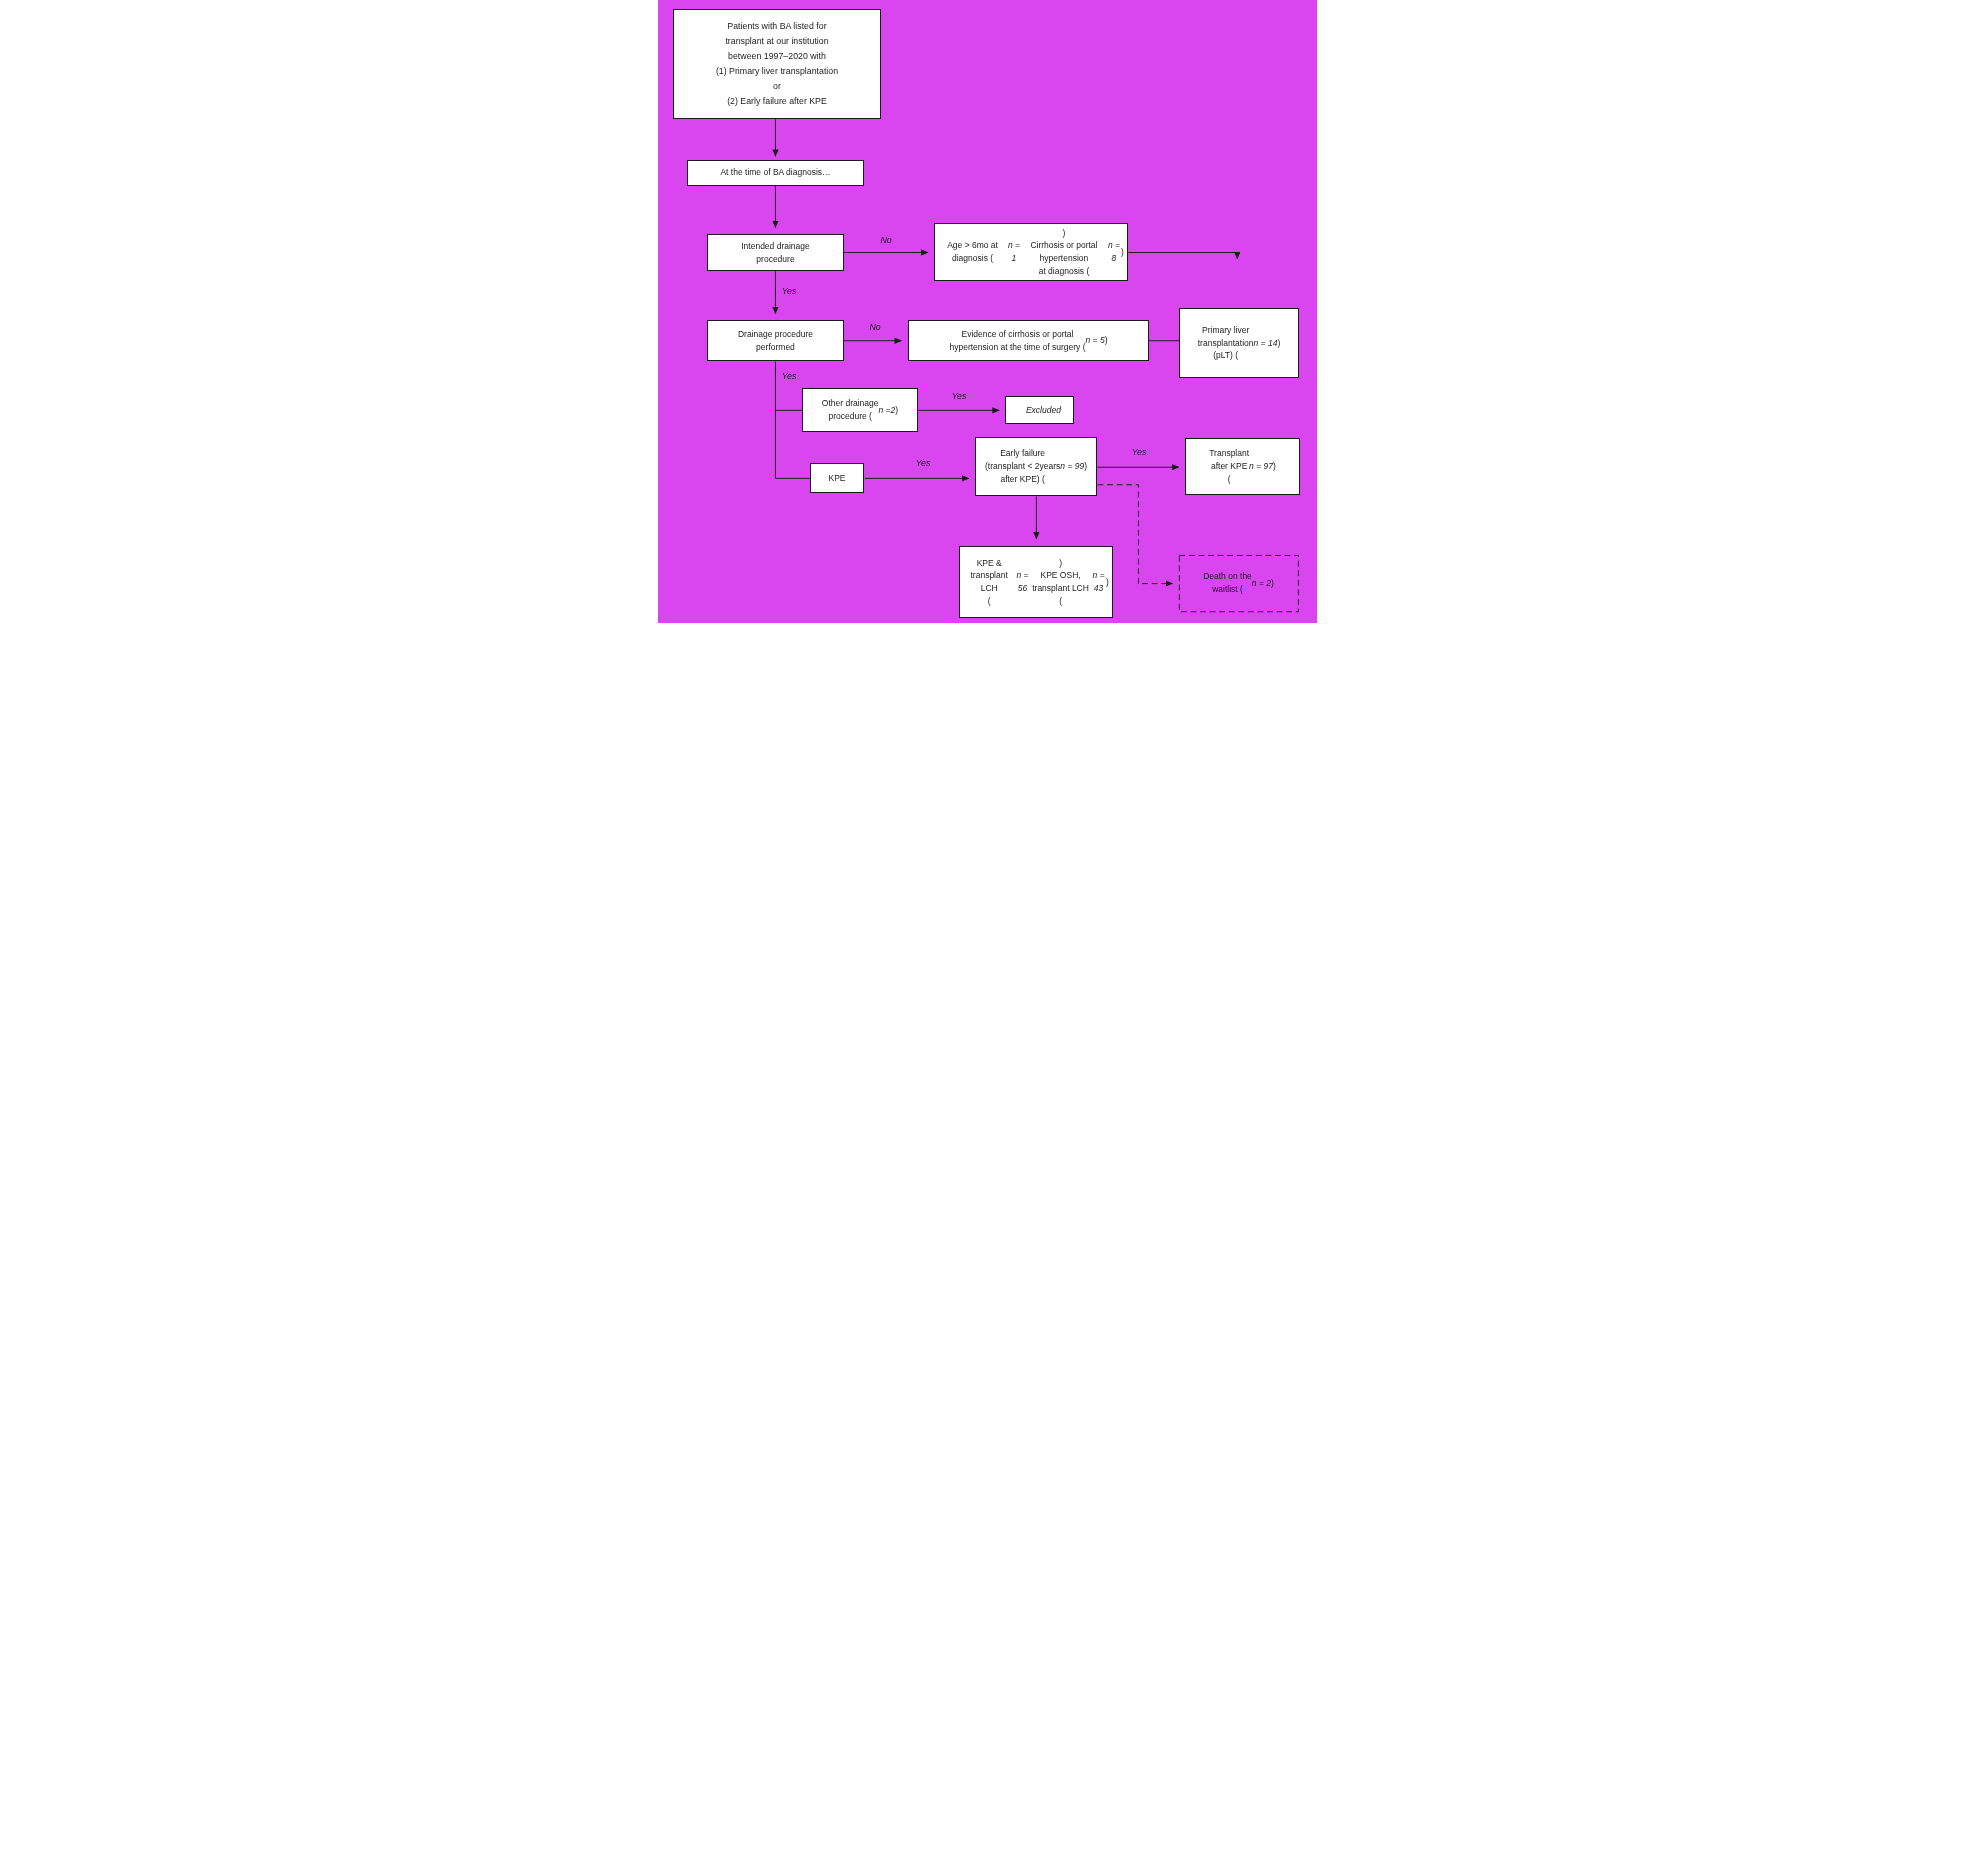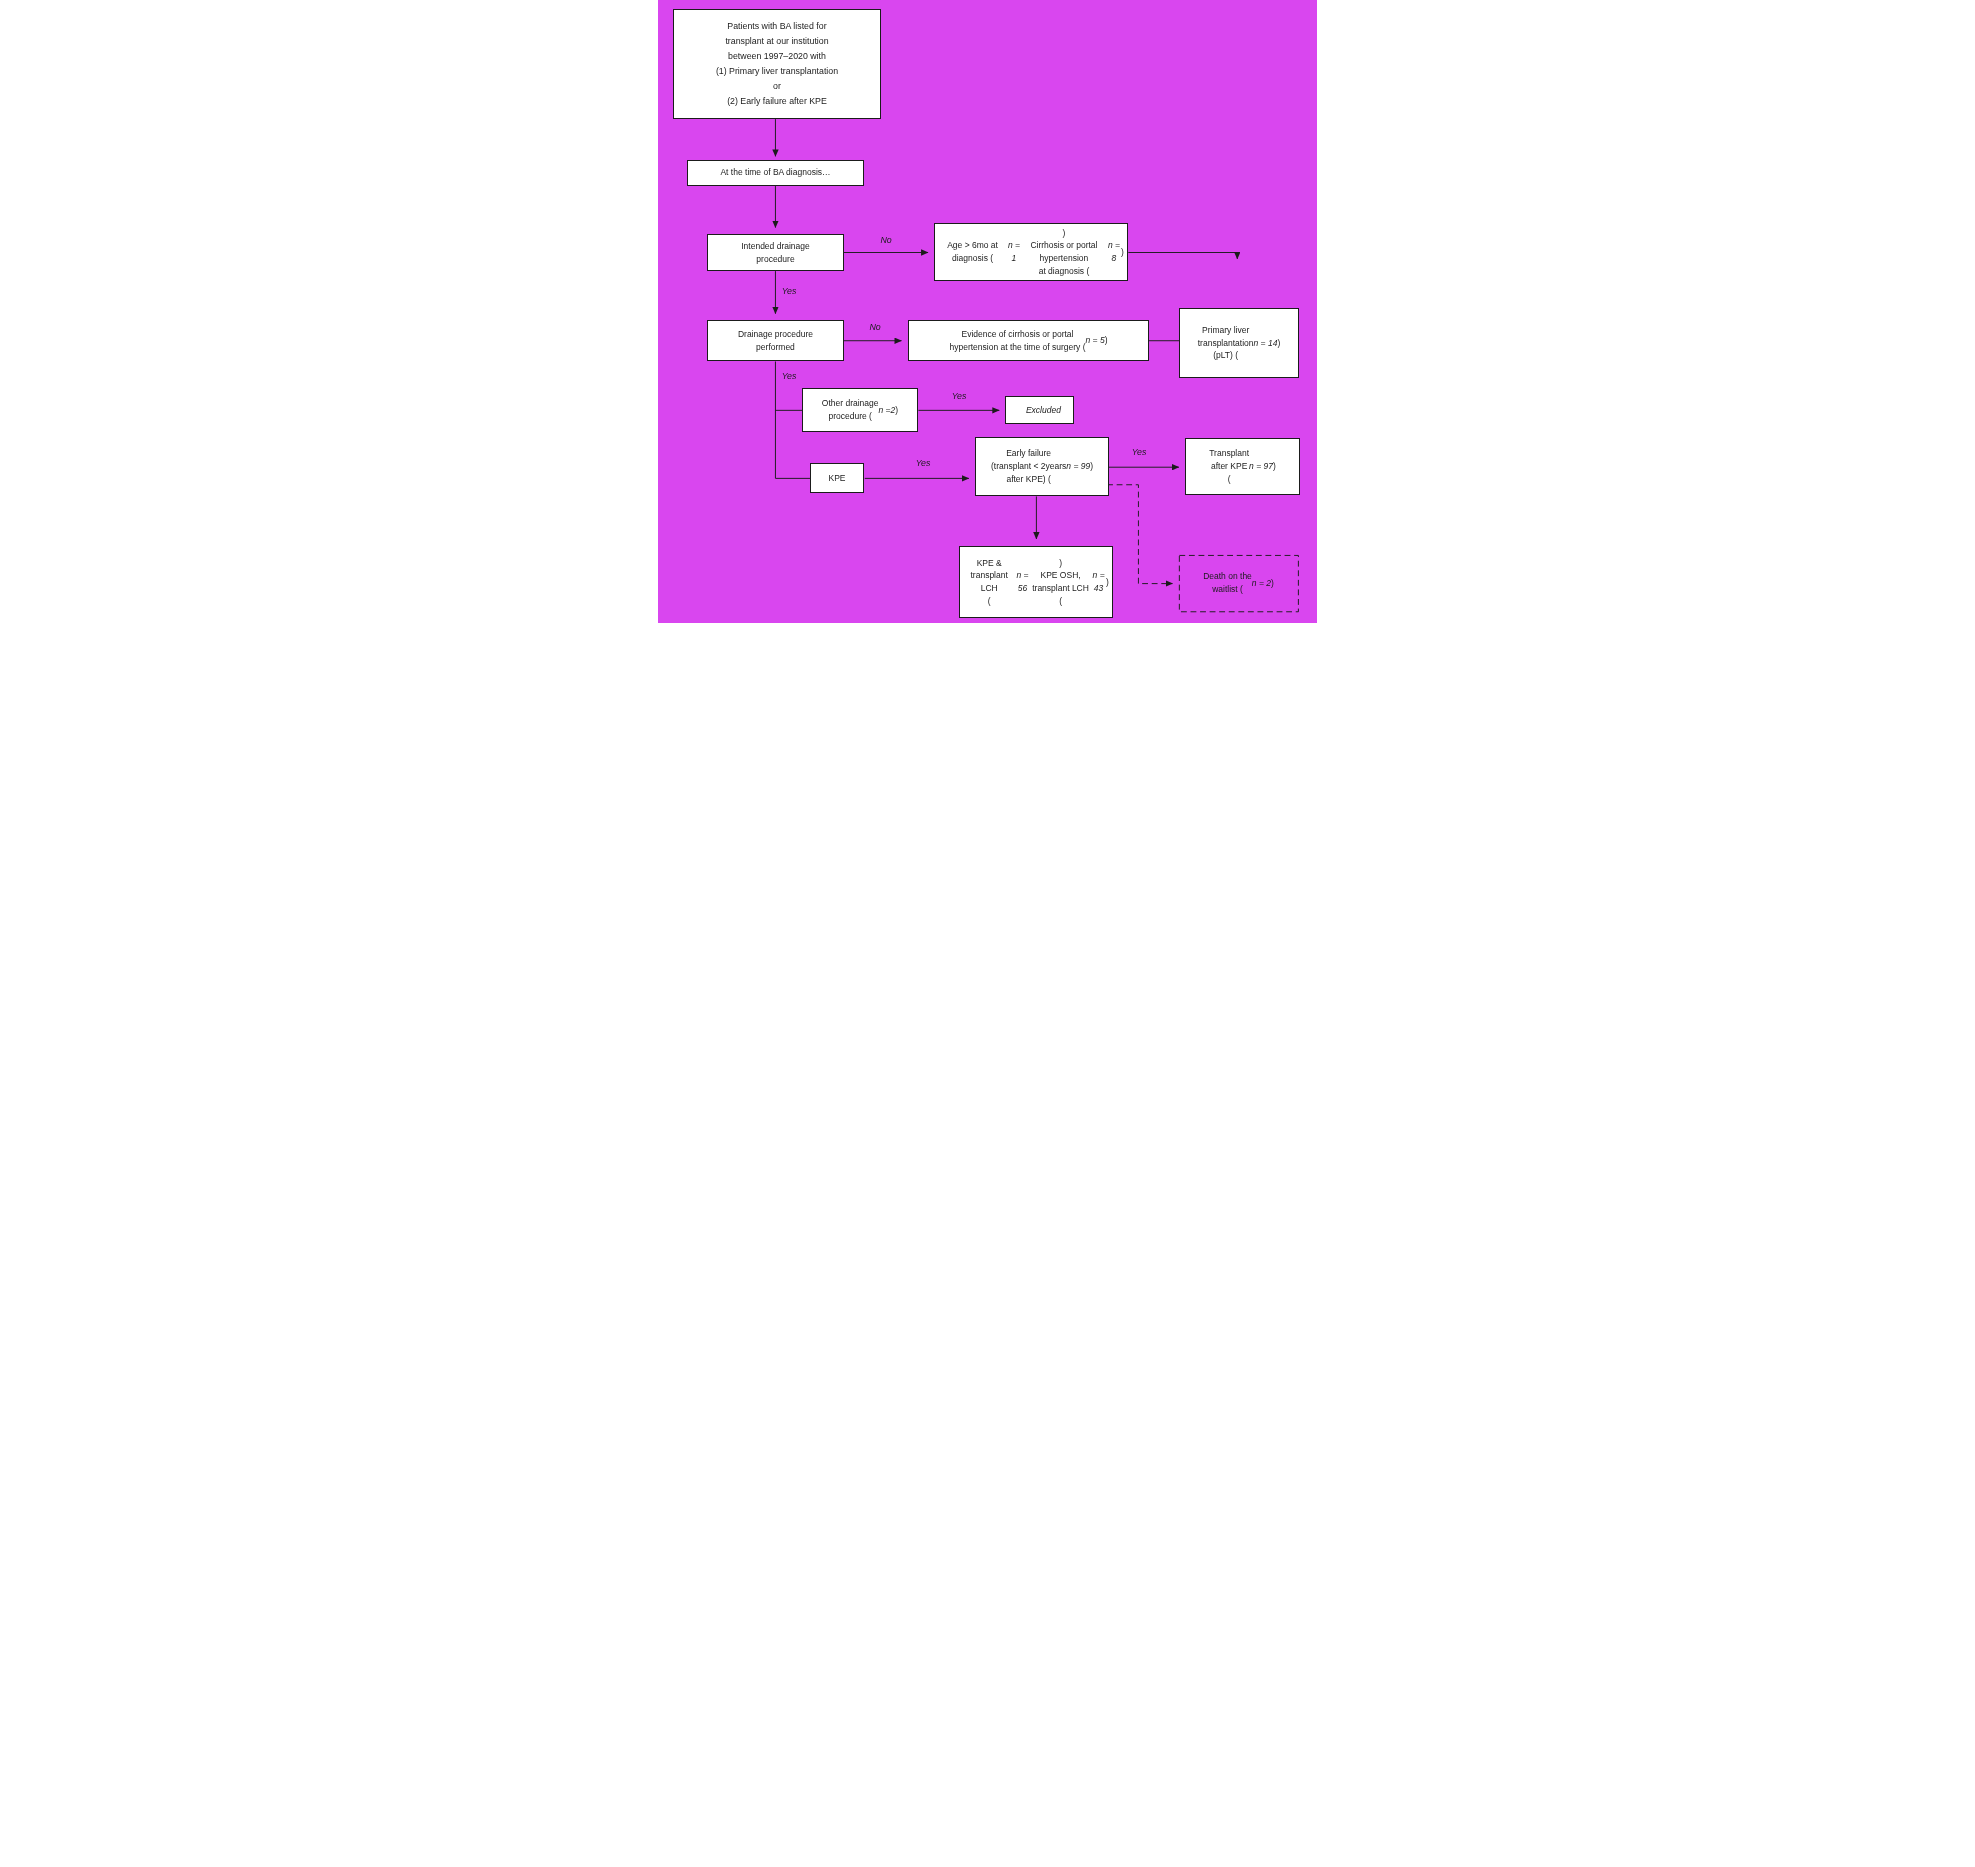--- a/index.html
+++ b/index.html
@@ -80,21 +80,21 @@
   <div class="node" style="left:250px;top:320px;width:241px;height:41px;">Evidence of cirrhosis or portal
 hypertension at the time of surgery (<i>n = 5</i>)</div>
 
   <div class="node" style="left:144px;top:388px;width:116px;height:44px;">Other drainage
 procedure (<i>n =2</i>)</div>
 
   <div class="node node--italic" style="left:347px;top:396px;width:69px;height:28px;padding-left:11px;">Excluded</div>
 
   <div class="node" style="left:152px;top:463px;width:54px;height:30px;">KPE</div>
 
-  <div class="node" style="left:317px;top:437px;width:134px;height:59px;">Early failure
+  <div class="node" style="left:317px;top:437px;width:122px;height:59px;">Early failure
 (transplant &lt; 2years
 after KPE) (<i>n = 99</i>)</div>
 
   <div class="node" style="left:527px;top:438px;width:115px;height:57px;">Transplant
 after KPE
 (<i>n = 97</i>)</div>
 
   <div class="node" style="left:301px;top:546px;width:154px;height:72px;">KPE &amp; transplant LCH
 (<i>n = 56</i>)
 KPE OSH, transplant LCH

